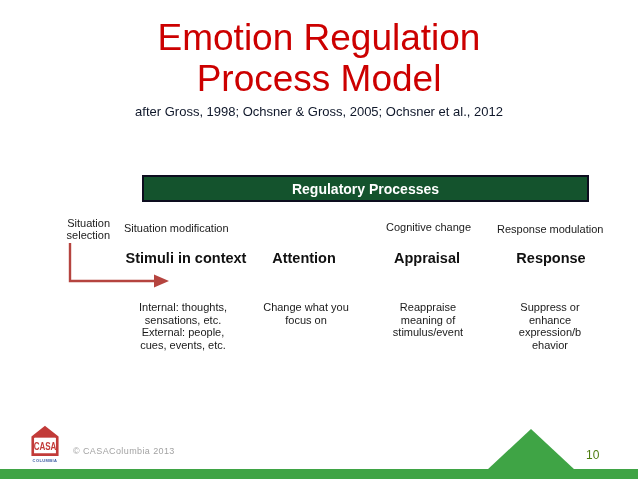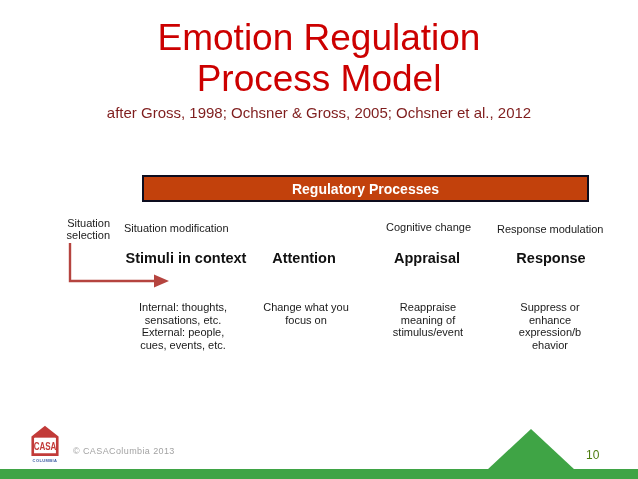--- a/index.html
+++ b/index.html
@@ -24,30 +24,30 @@
     text-align: center;
     font-size: 37px;
     line-height: 41px;
     color: #cc0000;
     font-weight: 400;
   }
   .subtitle {
     position: absolute;
     top: 104px; left: 0; right: 0;
     text-align: center;
-    font-size: 15px;
-    color: #7f1d1d;
+    font-size: 13px;
+    color: #0f172a;
   }
 
   
   .banner {
     position: absolute;
     left: 142px; top: 175px;
     width: 447px; height: 27px;
-    background: #c2410c;
+    background: #14532d;
     border: 2px solid #0d0d1f;
     color: #ffffff;
     font-weight: bold;
     font-size: 14px;
     display: flex;
     align-items: center;
     justify-content: center;
   }
 
   

